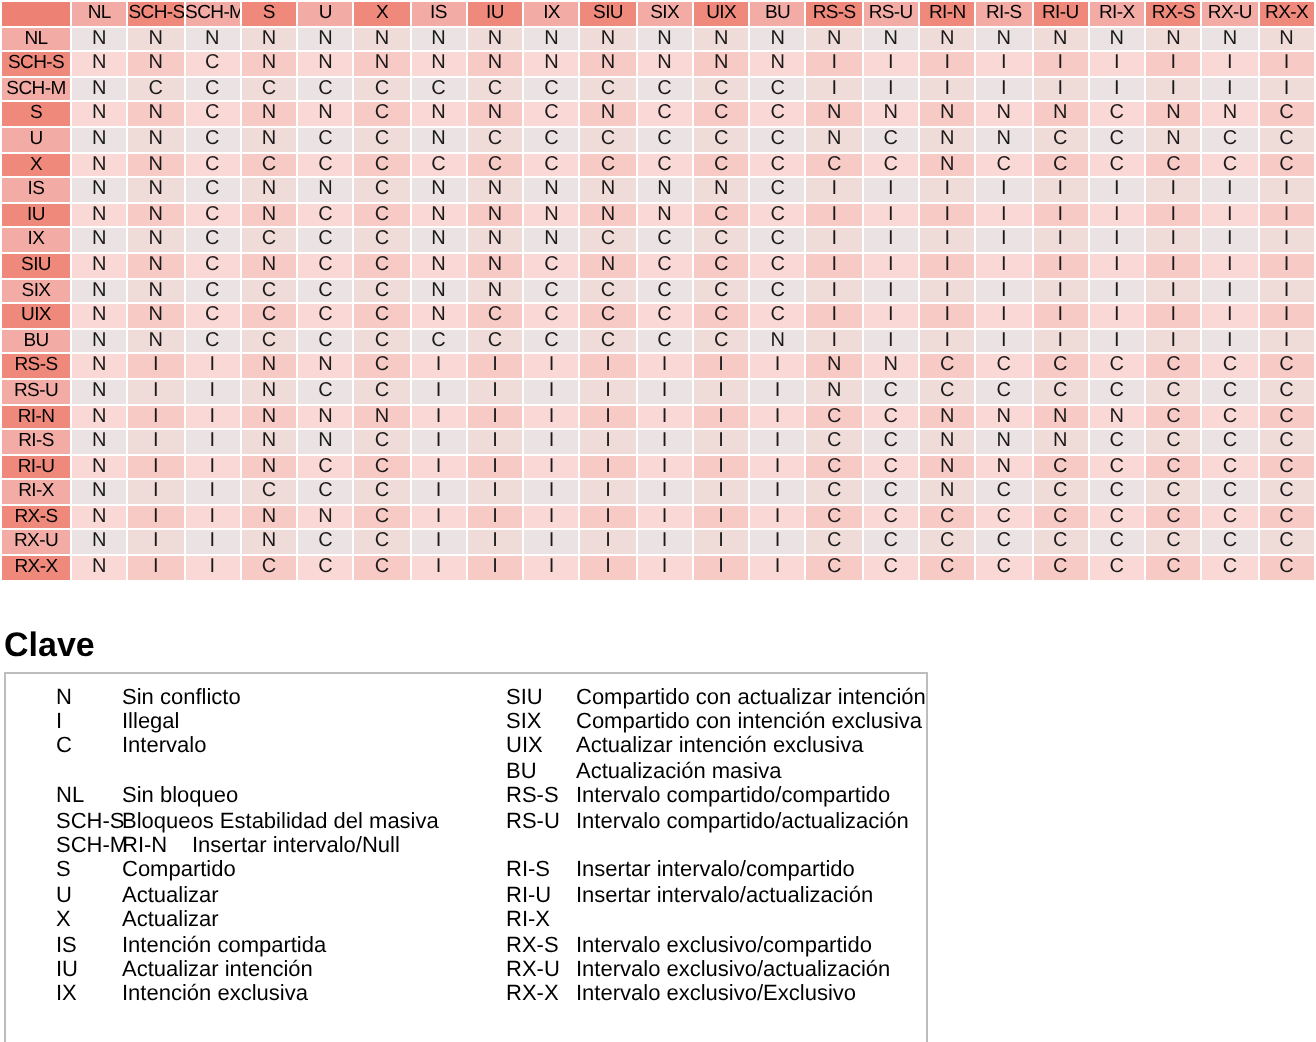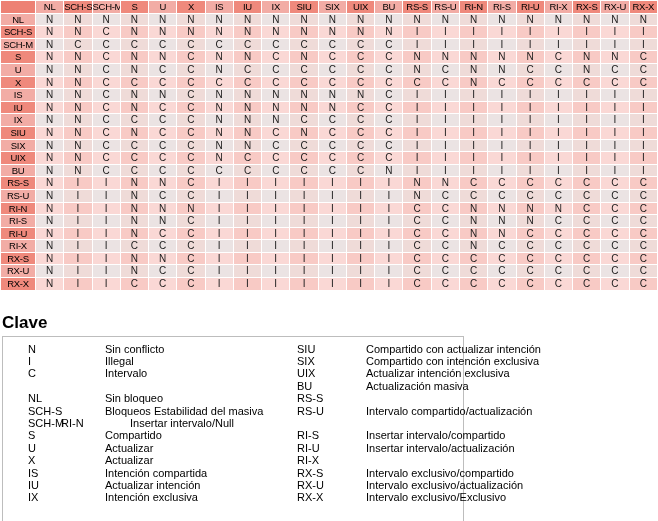--- a/index.html
+++ b/index.html
@@ -54,23 +54,23 @@
     padding: 6px 0 18px 25px;
   }
   .legend-row {
     display: flex;
     font-size: 11px;
     line-height: 12.4px;
     height: 12.4px;
     white-space: nowrap;
   }
   .lc { width: 33px;  flex: none; }
-  .ld { width: 192px; flex: none; margin-left: 44px; }
+  .ld { width: 192px; flex: none; }
   .rc { width: 35px;  flex: none; }
-  .rd { flex: 1; margin-left: 34px; }
+  .rd { flex: 1; }
 </style>
 </head>
 <body>
 
 <table class="matrix">
   <colgroup>
       <col style="width: 34px;">
       <col>
       <col>
       <col>
@@ -697,20 +697,21 @@
       <div class="legend-row">
         <span class="lc"></span>
         <span class="ld"></span>
         <span class="rc">BU</span>
         <span class="rd">Actualización masiva</span>
       </div>
       <div class="legend-row">
         <span class="lc">NL</span>
         <span class="ld">Sin bloqueo</span>
         <span class="rc">RS-S</span>
+        <span class="rd">Intervalo compartido/compartido</span>
       </div>
       <div class="legend-row">
         <span class="lc">SCH-S</span>
         <span class="ld">Bloqueos Estabilidad del masiva</span>
         <span class="rc">RS-U</span>
         <span class="rd">Intervalo compartido/actualización</span>
       </div>
       <div class="legend-row">
         <span class="lc">SCH-M</span>
         <span class="rc">RI-N</span>

